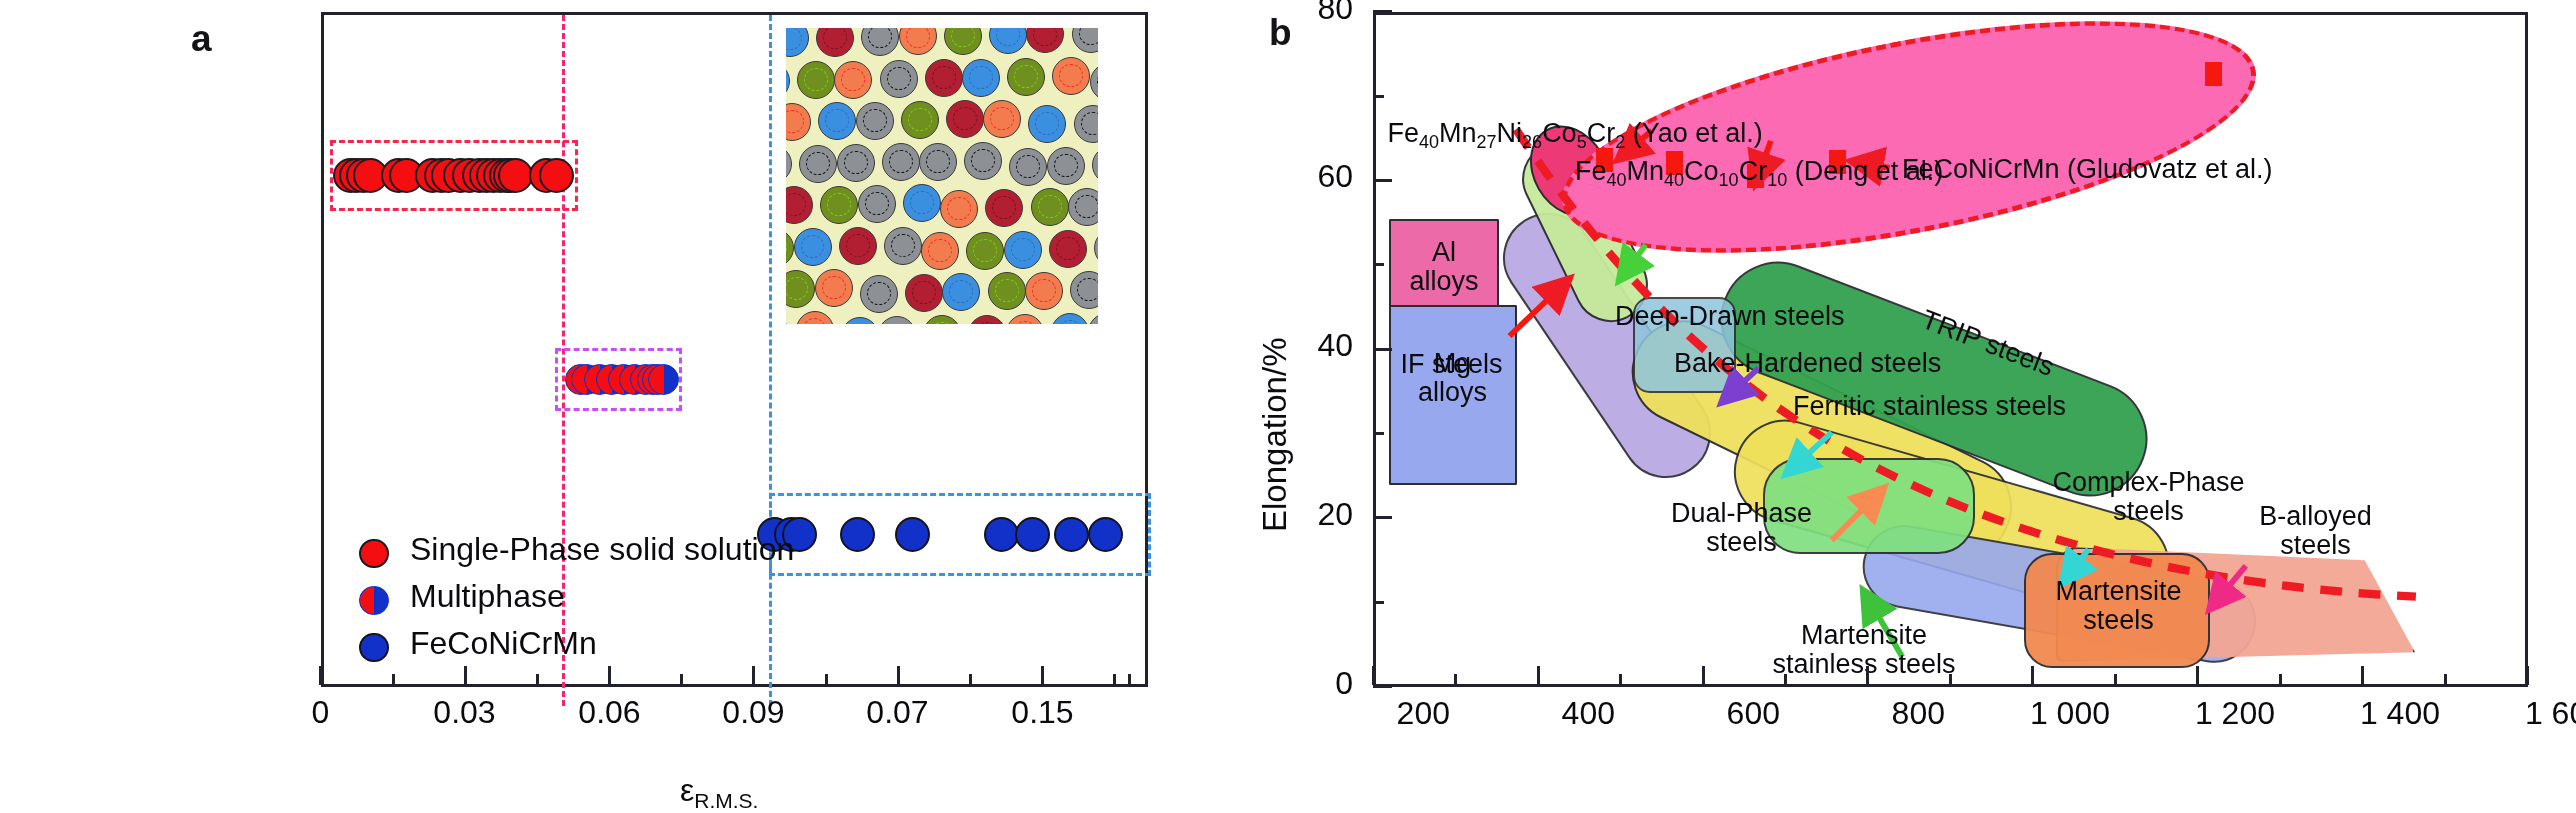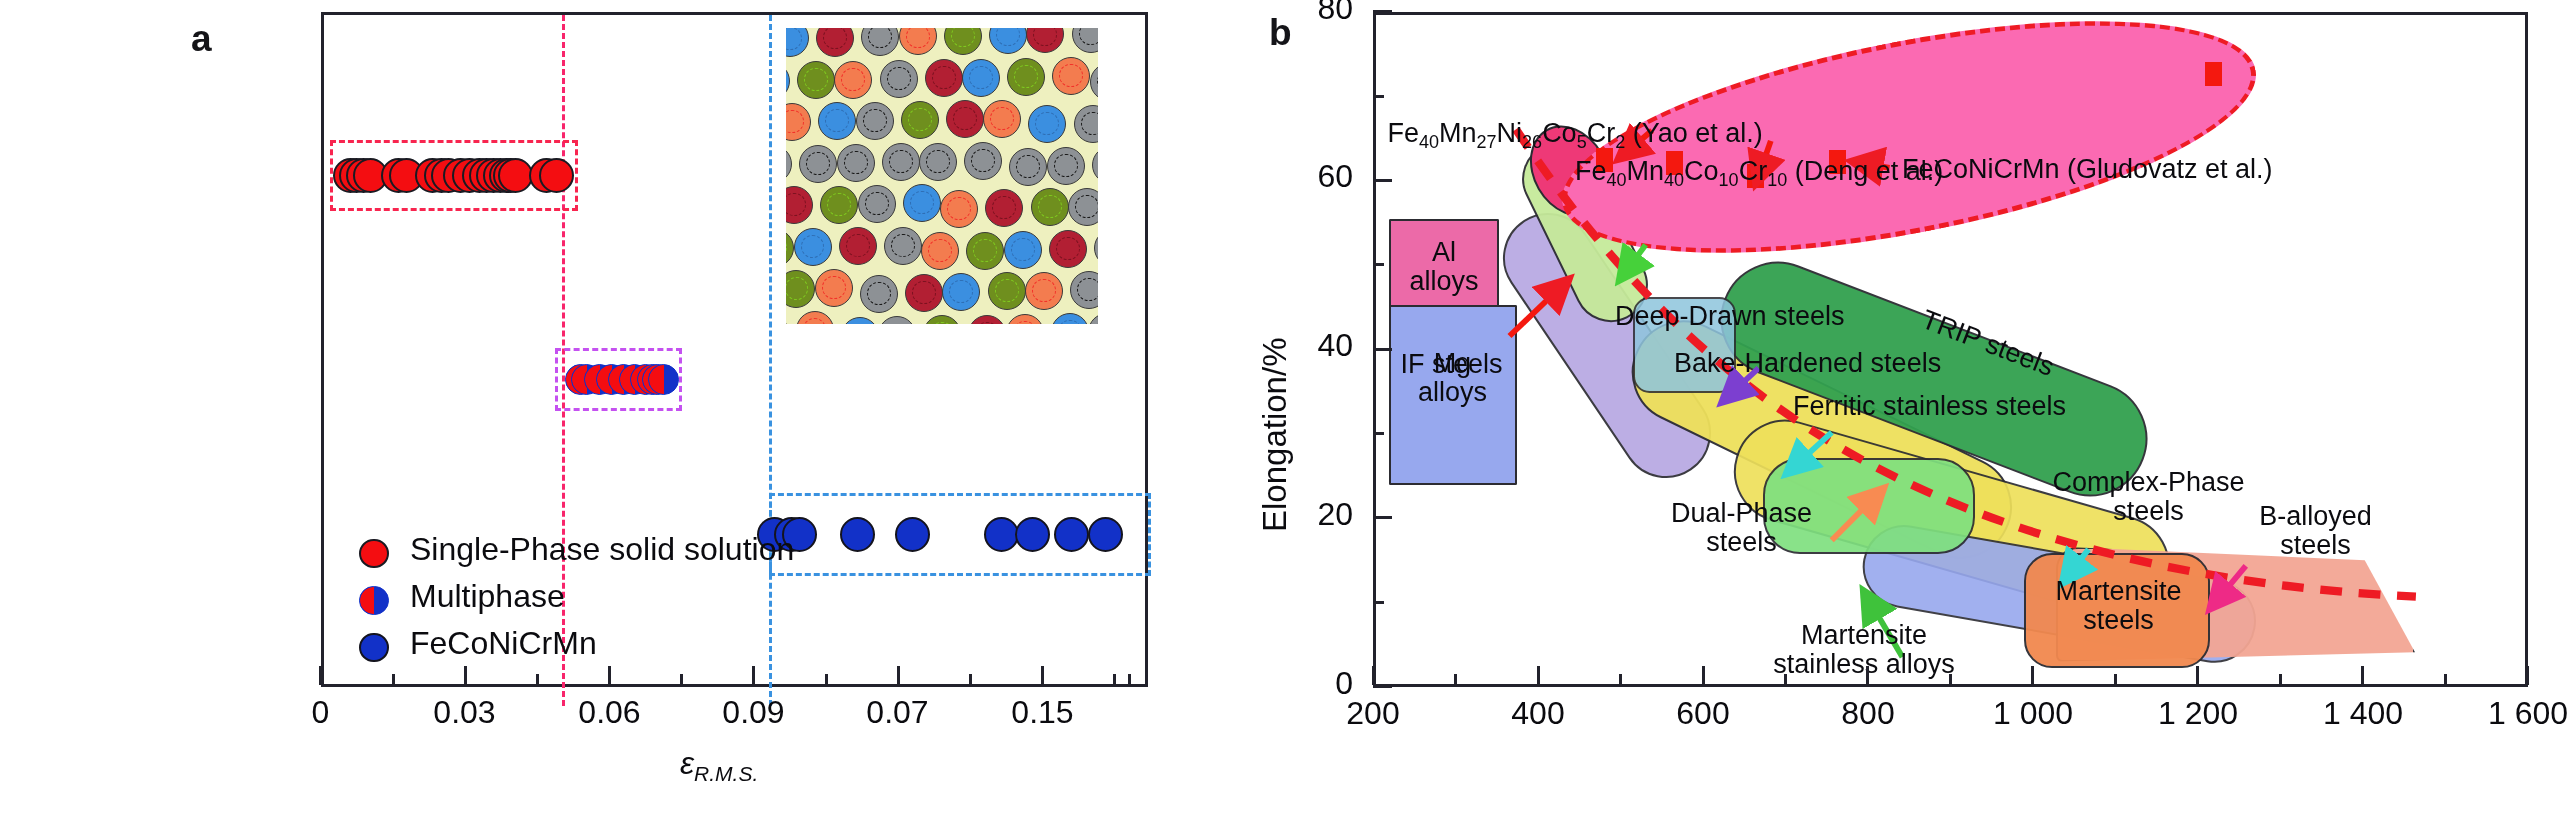--- a/index.html
+++ b/index.html
@@ -41,21 +41,21 @@
   .legmark.mp::before{content:"";position:absolute;left:0;top:0;width:50%;height:100%;background:#f40d11;border-radius:100% 0 0 100%/50% 0 0 50%;}
   .legmark.am{background:#1231c8;border:2.6px solid #14141e;}
   .legtext{position:absolute;left:51px;top:0;font-size:32px;color:#0b0b0f;white-space:nowrap;}
 
   .inset{position:absolute;left:462px;top:13px;width:312px;height:296px;overflow:hidden;background:#eef0bf;}
   .atom{position:absolute;border-radius:50%;box-sizing:border-box;}
 
   
   #panelB{left:1219px;width:1357px;height:813px;}
   #plotB{position:absolute;left:154px;top:11.5px;width:1155px;height:675px;border:3.2px solid #22222c;box-sizing:border-box;background:#fff;overflow:hidden;}
-  .ticklabelB{position:absolute;font-size:32px;color:#0b0b0f;text-align:center;white-space:nowrap;}
+  .ticklabelB{position:absolute;font-size:32px;color:#0b0b0f;text-align:right;white-space:nowrap;}
   .tickB{position:absolute;background:#22222c;}
   .tickB.xmaj{width:3.2px;height:19px;}
   .tickB.xmin{width:3.2px;height:11px;}
   .tickB.ymaj{height:3.2px;width:19px;}
   .tickB.ymin{height:3.2px;width:11px;}
   .axis-title-B{position:absolute;font-size:33px;color:#0b0b0f;white-space:nowrap;}
   .ylab-B{position:absolute;font-size:33px;color:#0b0b0f;white-space:nowrap;transform-origin:left top;transform:rotate(-90deg);}
 
   .blob{position:absolute;box-sizing:border-box;border:2.6px solid #2c2c32;}
   .lab{position:absolute;font-size:27px;color:#0b0b0f;line-height:1.08;white-space:nowrap;}
@@ -346,21 +346,21 @@
         <div class="ticklabelA" style="left: 696px; top: 694px; width: 115px;">0.09</div>
         <div class="tickA minor" style="left: 825px; top: 674px;"></div>
         <div class="tickA major" style="left: 897px; top: 666px;"></div>
         <div class="ticklabelA" style="left: 840px; top: 694px; width: 115px;">0.07</div>
         <div class="tickA minor" style="left: 969px; top: 674px;"></div>
         <div class="tickA major" style="left: 1041px; top: 666px;"></div>
         <div class="ticklabelA" style="left: 985px; top: 694px; width: 115px;">0.15</div>
         <div class="tickA minor" style="left: 1113px; top: 674px;"></div>
         <div class="tickA minor" style="left: 1128px; top: 674px;"></div>
       </div>
-    <div class="axis-title-A" id="axisTitleA" style="left:680px;top:745px;font-style:italic;">
+    <div class="axis-title-A" id="axisTitleA" style="left:680px;top:772px;">
       <span>ε</span><sub>R.M.S.</sub>
     </div>
   </div>
 
   <div class="panel" id="panelB">
     <div class="panel-letter" style="left:50px;top:11.5px;">b</div>
 
     <div id="plotB">
 
       <div class="blob" style="left:13px;top:204px;width:110px;height:106px;background:#ec6aa8;border-radius:1.3px;"></div>
@@ -456,21 +456,21 @@
       <div class="lab" style="left:239px;top:287px;">Deep-Drawn steels</div>
       <div class="lab" style="left:298px;top:334px;">Bake-Hardened steels</div>
       <div class="lab" style="left:417px;top:377px;">Ferritic stainless steels</div>
       <div class="lab" style="left:552px;top:290px;transform:rotate(21deg);transform-origin:0 0;">TRIP steels</div>
       <div class="lab ctr" style="left:282px;top:484px;width:167px;">
         <div>Dual-Phase</div>
         <div>steels</div>
       </div>
       <div class="lab ctr" style="left:382px;top:606px;width:212px;">
         <div>Martensite</div>
-        <div>stainless alloys</div>
+        <div>stainless steels</div>
       </div>
       <div class="lab ctr" style="left:670px;top:453px;width:205px;">
         <div>Complex-Phase</div>
         <div>steels</div>
       </div>
       <div class="lab ctr" style="left:659px;top:562px;width:167px;">
         <div>Martensite</div>
         <div>steels</div>
       </div>
       <div class="lab ctr" style="left:853px;top:487px;width:173px;">

